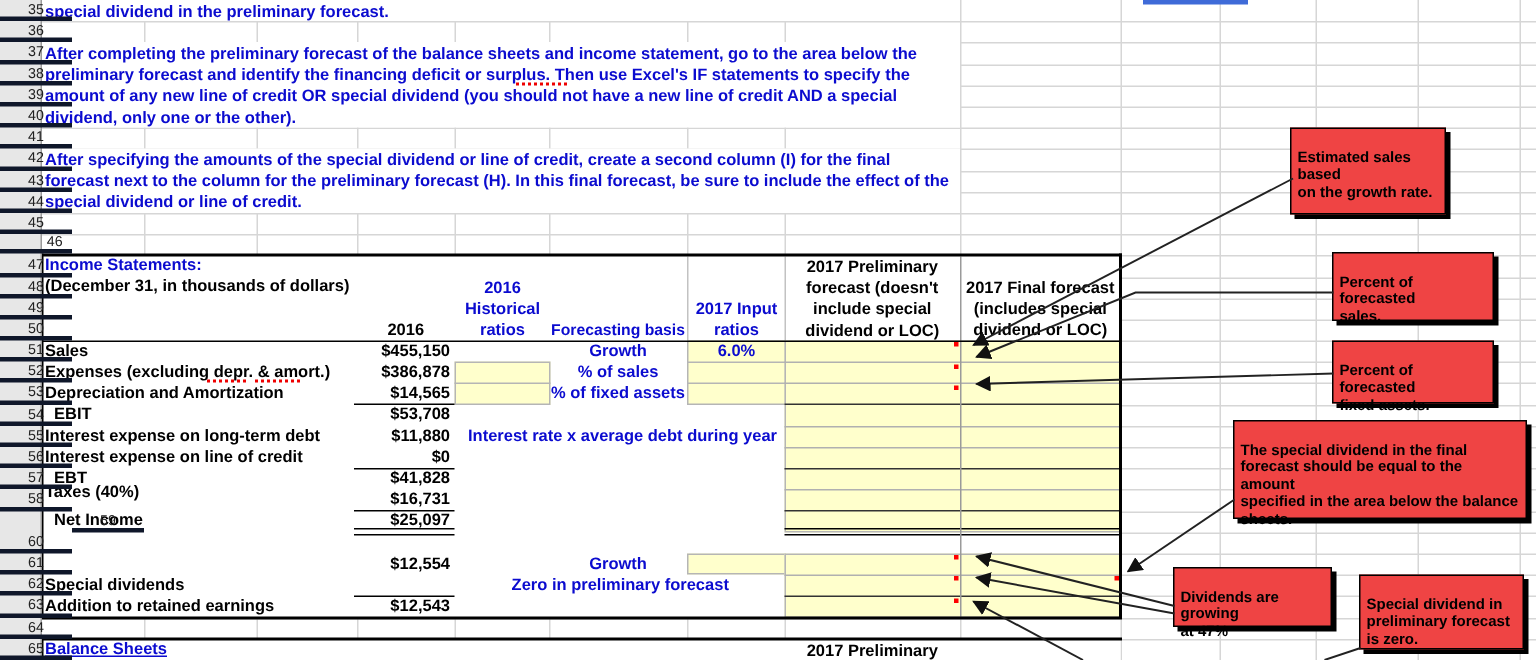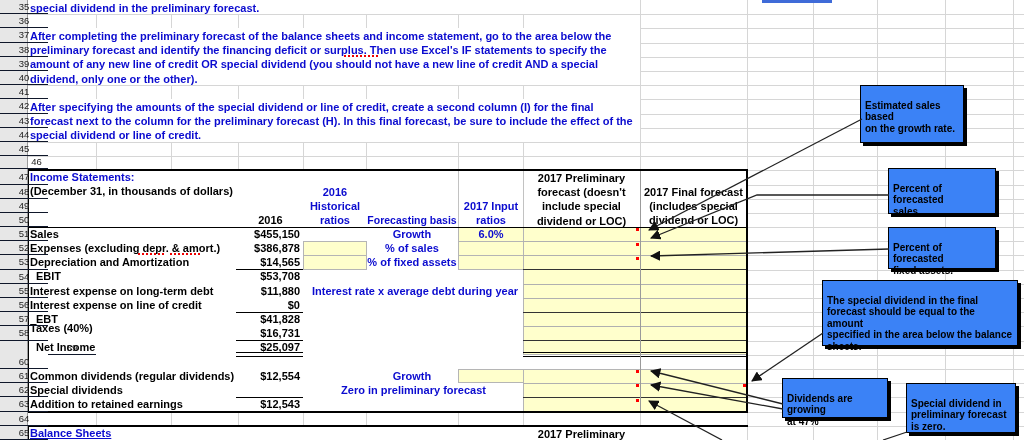--- a/index.html
+++ b/index.html
@@ -4,37 +4,37 @@
 <style>
   html,body{margin:0;padding:0;}
   #sheet{position:relative;width:1024px;height:440px;background:#fff;overflow:hidden;
          font-family:"Liberation Sans",sans-serif;}
   .gv{position:absolute;top:0;width:1px;height:440px;background:#d6d6d6;}
   .gh{position:absolute;left:27px;width:997px;height:1px;background:#d6d6d6;}
   .cover{position:absolute;background:#fff;}
   .gutter{position:absolute;left:0;top:0;width:27px;height:440px;background:#e7e7e7;
           border-right:1px solid #9b9b9b;z-index:4;}
   .rn{position:absolute;left:0;width:48px;height:14.19px;line-height:14.19px;text-align:center;
-      font-size:9.5px;color:#222;border-bottom:1px solid #0f172a;box-sizing:border-box;}
+      font-size:9.5px;color:#222;border-bottom:3px solid #0f172a;box-sizing:border-box;}
   .cell{position:absolute;font-size:11px;font-weight:bold;color:#000;white-space:pre;
         line-height:13.5px;z-index:3;}
   .blue{color:#0b0bcf;}
   .center{text-align:center;}
   .right{text-align:right;}
   .ml{white-space:pre-line;}
   .para{position:absolute;font-size:11px;font-weight:bold;color:#0b0bcf;line-height:14.19px;
         white-space:pre-line;z-index:3;}
   .yellow{position:absolute;background:#ffffcc;border:1px solid #b5b5b5;box-sizing:border-box;z-index:2;}
   .lineH{position:absolute;height:1px;z-index:3;}
   .lineV{position:absolute;width:1px;z-index:3;}
   .thick{position:absolute;background:#000;z-index:3;}
   .dbl{position:absolute;height:3px;border-top:1px solid #000;border-bottom:1px solid #000;
        box-sizing:content-box;z-index:3;}
   .marker{position:absolute;width:3px;height:3px;background:#f00;z-index:5;}
-  .callout{position:absolute;background:#3b82f6;border:1px solid #000;box-shadow:3px 3px 0 #000;
+  .callout{position:absolute;background:#ef4444;border:1px solid #000;box-shadow:3px 3px 0 #000;
            padding:2px 4px;font-size:10px;font-weight:bold;line-height:11.5px;color:#000;
            white-space:pre-line;z-index:6;box-sizing:border-box;}
   .squiggle{position:absolute;height:2px;background:repeating-linear-gradient(90deg,#e00 0 2px,transparent 2px 4px);z-index:3;}
   #arrows{position:absolute;left:0;top:0;z-index:7;pointer-events:none;}
   .bluebar{position:absolute;left:762px;top:0;width:70px;height:2.5px;background:#3f6bd8;z-index:3;}
 </style>
 </head>
 <body>
 
 <div id="sheet">
@@ -221,21 +221,20 @@
 
   <div class="cell" style="left:36px;top:312.9px;">EBT</div>
   <div class="cell right" style="left:236px;top:312.9px;width:64px;">$41,828</div>
 
   <div class="cell" style="left:30px;top:322px;">Taxes (40%)</div>
   <div class="cell right" style="left:236px;top:327.1px;width:64px;">$16,731</div>
 
   <div class="cell" style="left:36px;top:341.3px;">Net Income</div>
   <div class="cell right" style="left:236px;top:341.3px;width:64px;">$25,097</div>
 
-  <div class="cell" style="left:30px;top:369.6px;">Common dividends (regular dividends)</div>
   <div class="cell right" style="left:236px;top:369.6px;width:64px;">$12,554</div>
   <div class="cell blue center" style="left:366px;top:369.6px;width:92px;">Growth</div>
 
   <div class="cell" style="left:30px;top:383.8px;">Special dividends</div>
   <div class="cell blue center" style="left:303px;top:383.8px;width:221px;">Zero in preliminary forecast</div>
 
   <div class="cell" style="left:30px;top:398px;">Addition to retained earnings</div>
   <div class="cell right" style="left:236px;top:398px;width:64px;">$12,543</div>
 
   <div class="cell blue" style="left:30px;top:426.8px;text-decoration:underline;">Balance Sheets</div>

